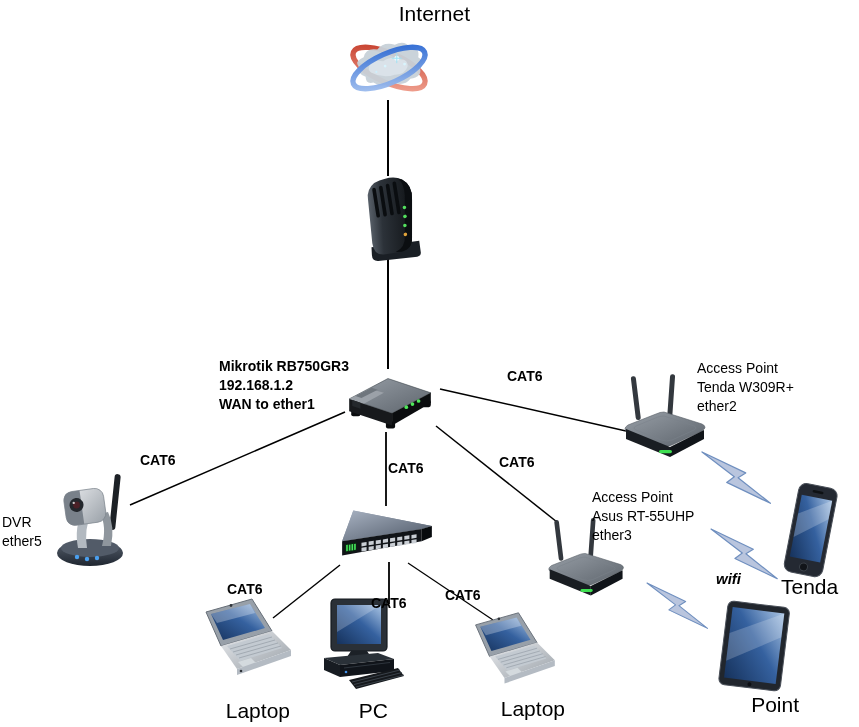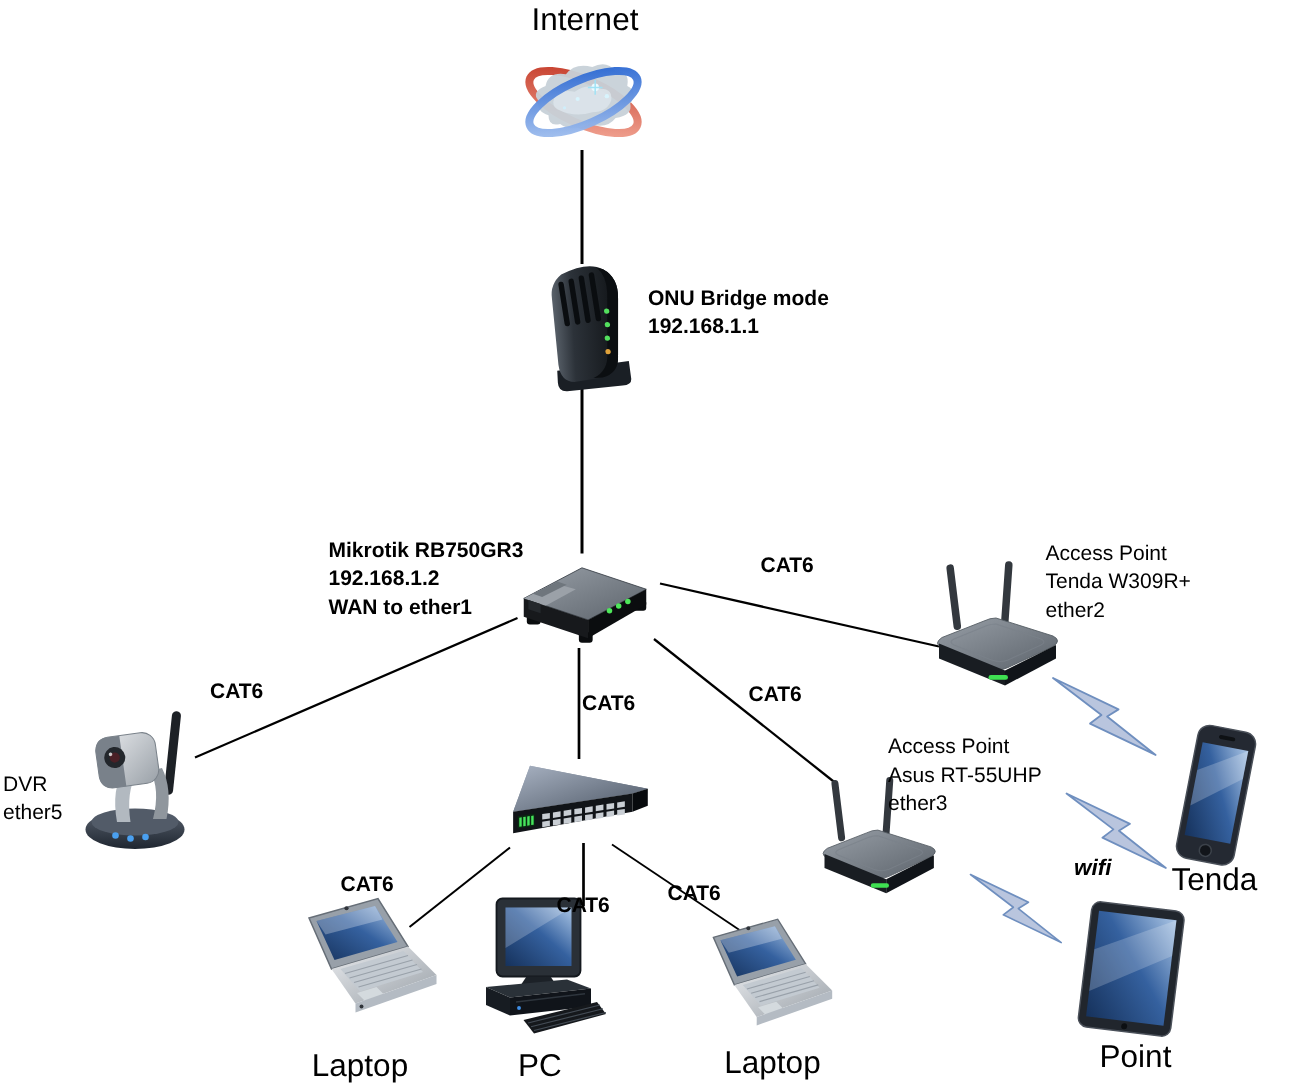--- a/index.html
+++ b/index.html
@@ -5,21 +5,21 @@
   html,body{margin:0;padding:0;background:#ffffff;}
   .scene{
     position:relative;width:859px;height:727px;background:#ffffff;overflow:hidden;
     font-family:"Liberation Sans", sans-serif;color:#000;
   }
   .abs{position:absolute;}
   svg{display:block;}
   .lbl{position:absolute;font-size:14px;line-height:19px;white-space:nowrap;}
   .lbl.bold{font-weight:700;}
   .lbl.big{font-size:21px;line-height:24px;}
-  .lbl.center{text-align:center;}
+  .lbl.center{text-align:right;}
   .cat6{position:absolute;font-size:14px;font-weight:700;white-space:nowrap;text-align:right;}
   .wifi{position:absolute;font-size:15px;font-weight:700;white-space:nowrap;font-style:italic;}
 </style>
 </head>
 <body>
 
 <div class="scene">
 
   <svg width="0" height="0" class="abs" aria-hidden="true">
     <defs>
@@ -268,24 +268,20 @@
     <g transform="rotate(7 41 47)">
       <rect x="10" y="4" width="62" height="84" rx="6" fill="#21262d" stroke="#4b515a" stroke-width="1"></rect>
       <rect x="15" y="10" width="52" height="71" fill="url(#scrBlue)"></rect>
       <polygon points="15,36 67,10 67,34 15,64" fill="#ffffff" opacity="0.2"></polygon>
       <circle cx="41" cy="84.5" r="2" fill="#0c0f13"></circle>
     </g>
   </svg>
 
   <div class="lbl big center abs" style="left:310px;top:2px;width:160px">Internet</div>
 
-  <div class="lbl bold" style="left:432px;top:189px">
-    <div>ONU Bridge mode</div>
-    <div>192.168.1.1</div>
-  </div>
 
   <div class="lbl bold" style="left:219px;top:357px">
     <div>Mikrotik RB750GR3</div>
     <div>192.168.1.2</div>
     <div>WAN to ether1</div>
   </div>
 
   <div class="lbl" style="left:697px;top:359px">
     <div>Access Point</div>
     <div>Tenda W309R+</div>
@@ -308,18 +304,18 @@
   <span class="cat6" style="left:140px;top:452px">CAT6</span>
   <span class="cat6" style="left:388px;top:460px">CAT6</span>
   <span class="cat6" style="left:499px;top:454px">CAT6</span>
   <span class="cat6" style="left:227px;top:581px">CAT6</span>
   <span class="cat6" style="left:371px;top:595px">CAT6</span>
   <span class="cat6" style="left:445px;top:587px">CAT6</span>
 
   <span class="wifi" style="left:716px;top:570px">wifi</span>
 
   <div class="lbl big center abs" style="left:190px;top:699px;width:100px">Laptop</div>
-  <div class="lbl big center abs" style="left:320px;top:699px;width:80px">PC</div>
+  <div class="lbl big center abs" style="left:308px;top:699px;width:80px">PC</div>
   <div class="lbl big center abs" style="left:465px;top:697px;width:100px">Laptop</div>
   <div class="lbl big" style="left:781px;top:575px">Tenda</div>
   <div class="lbl big center abs" style="left:715px;top:693px;width:84px">Point</div>
 
 </div>
 
 </body></html>

